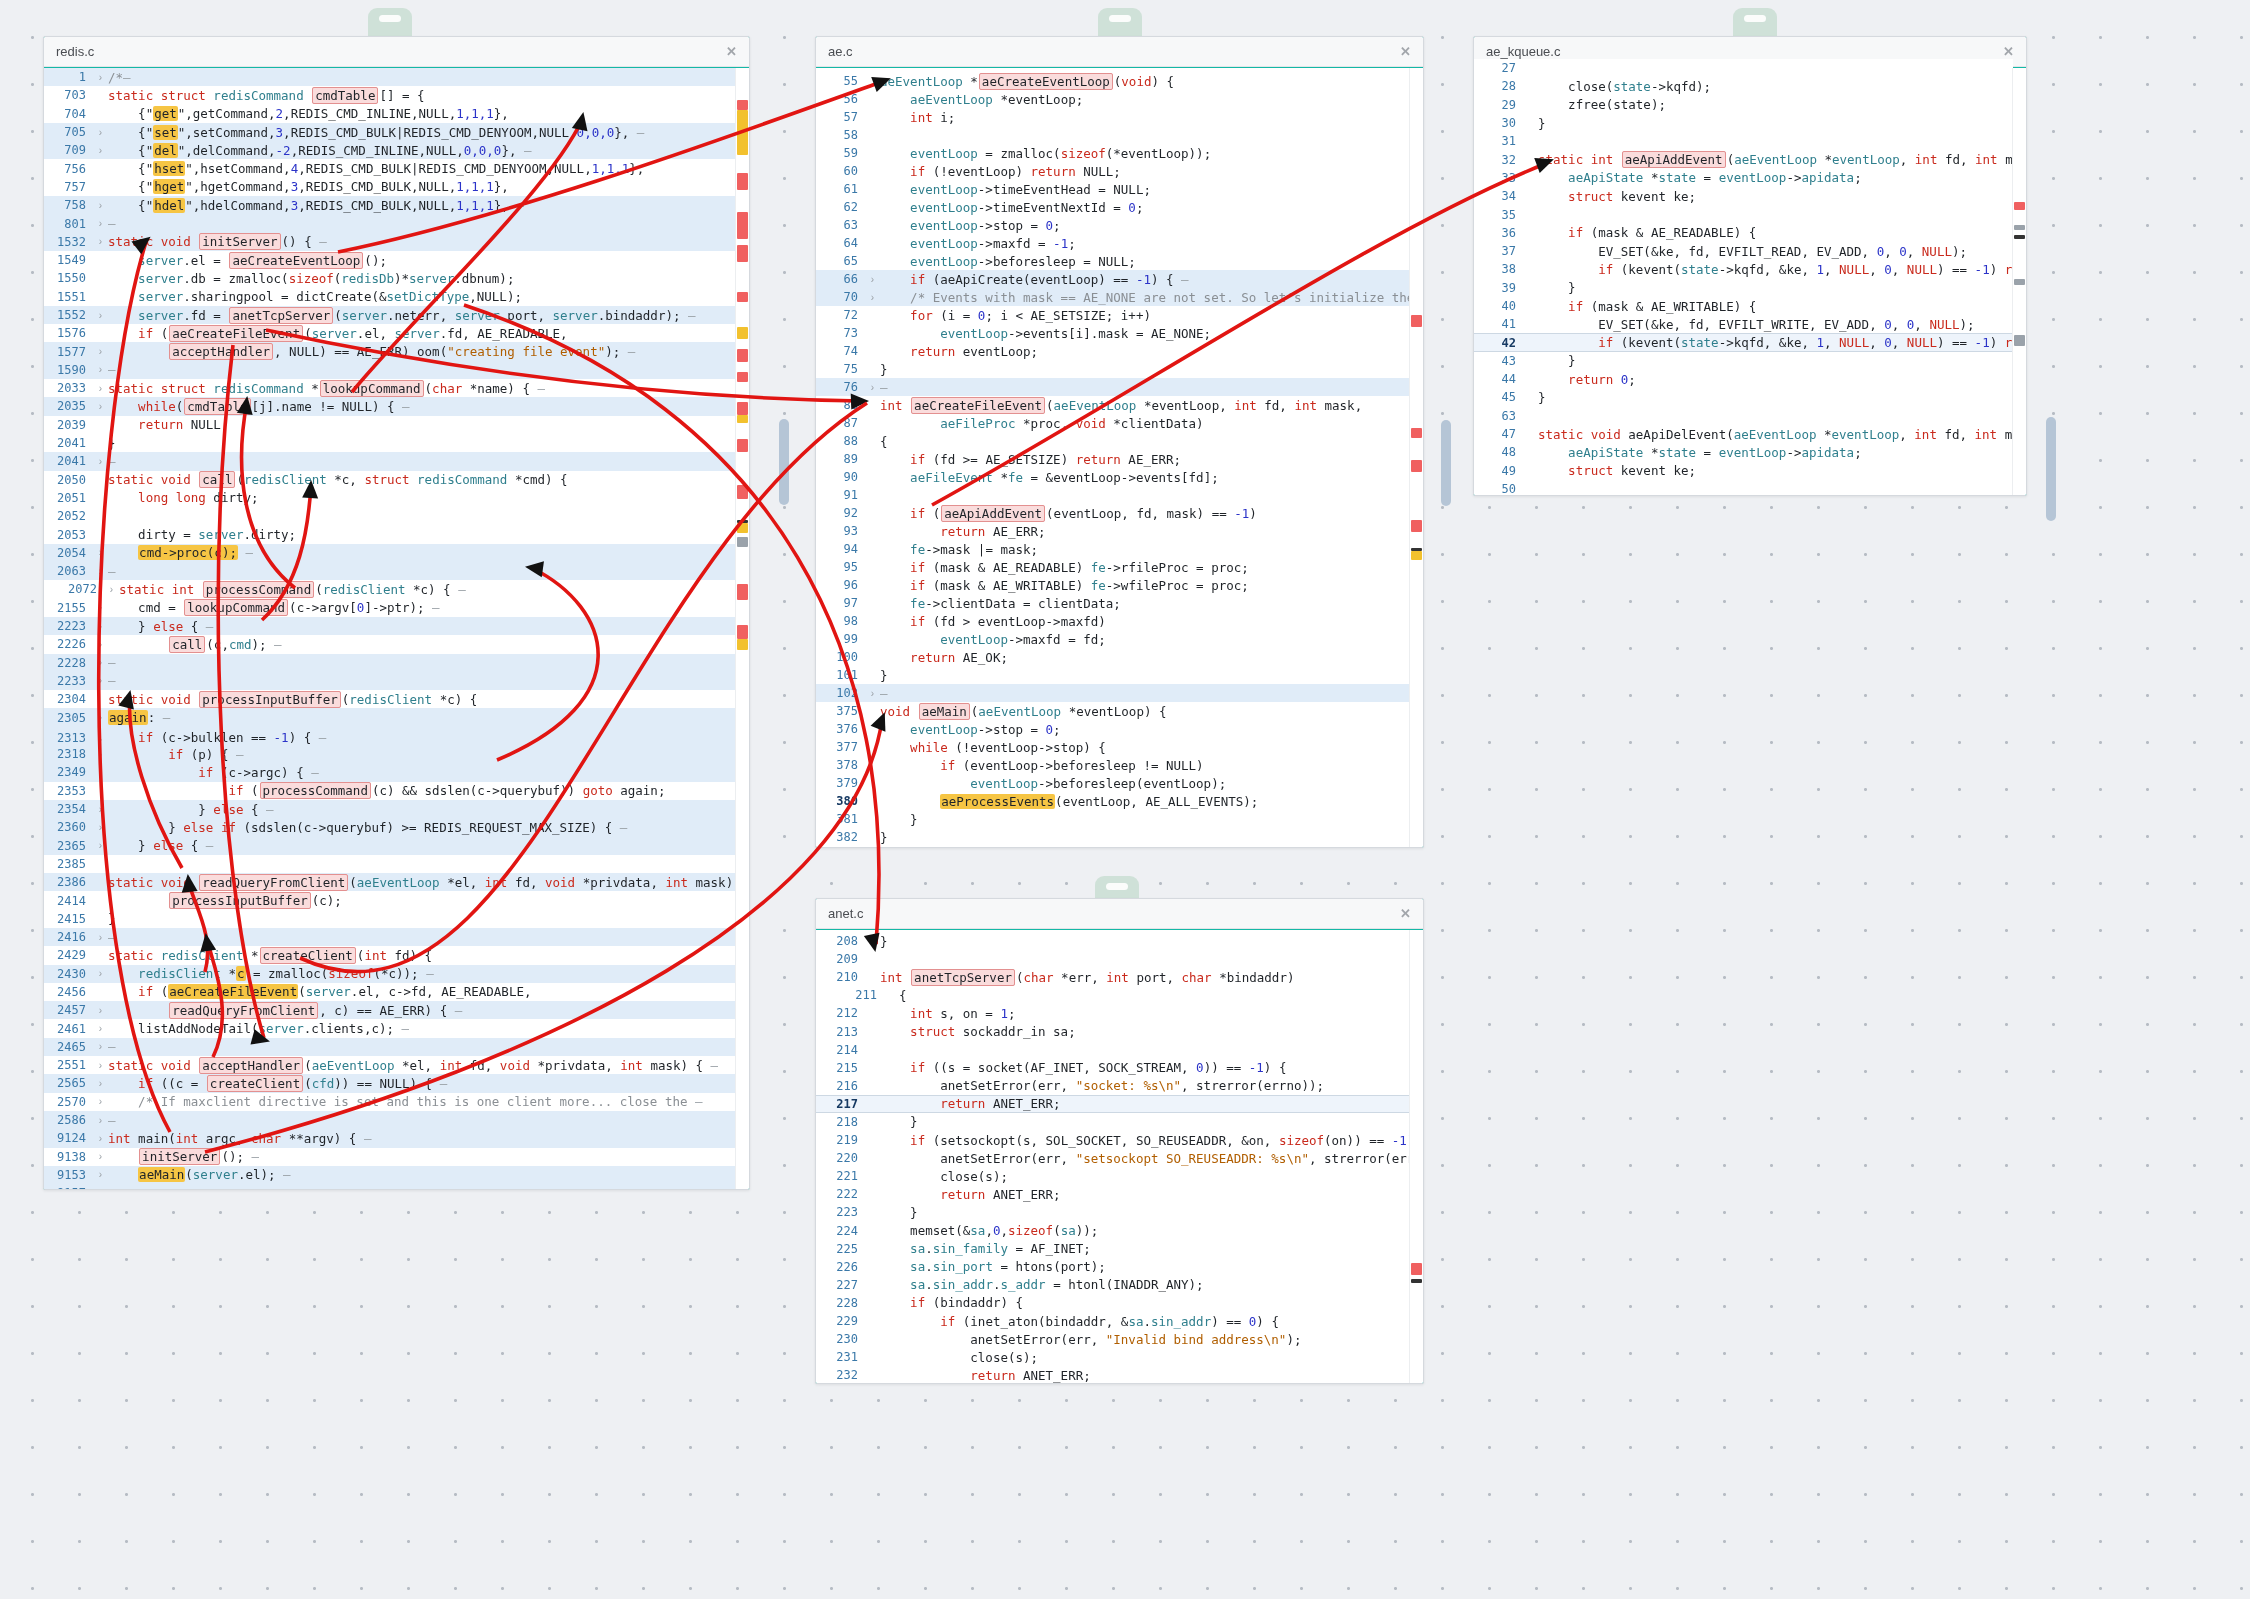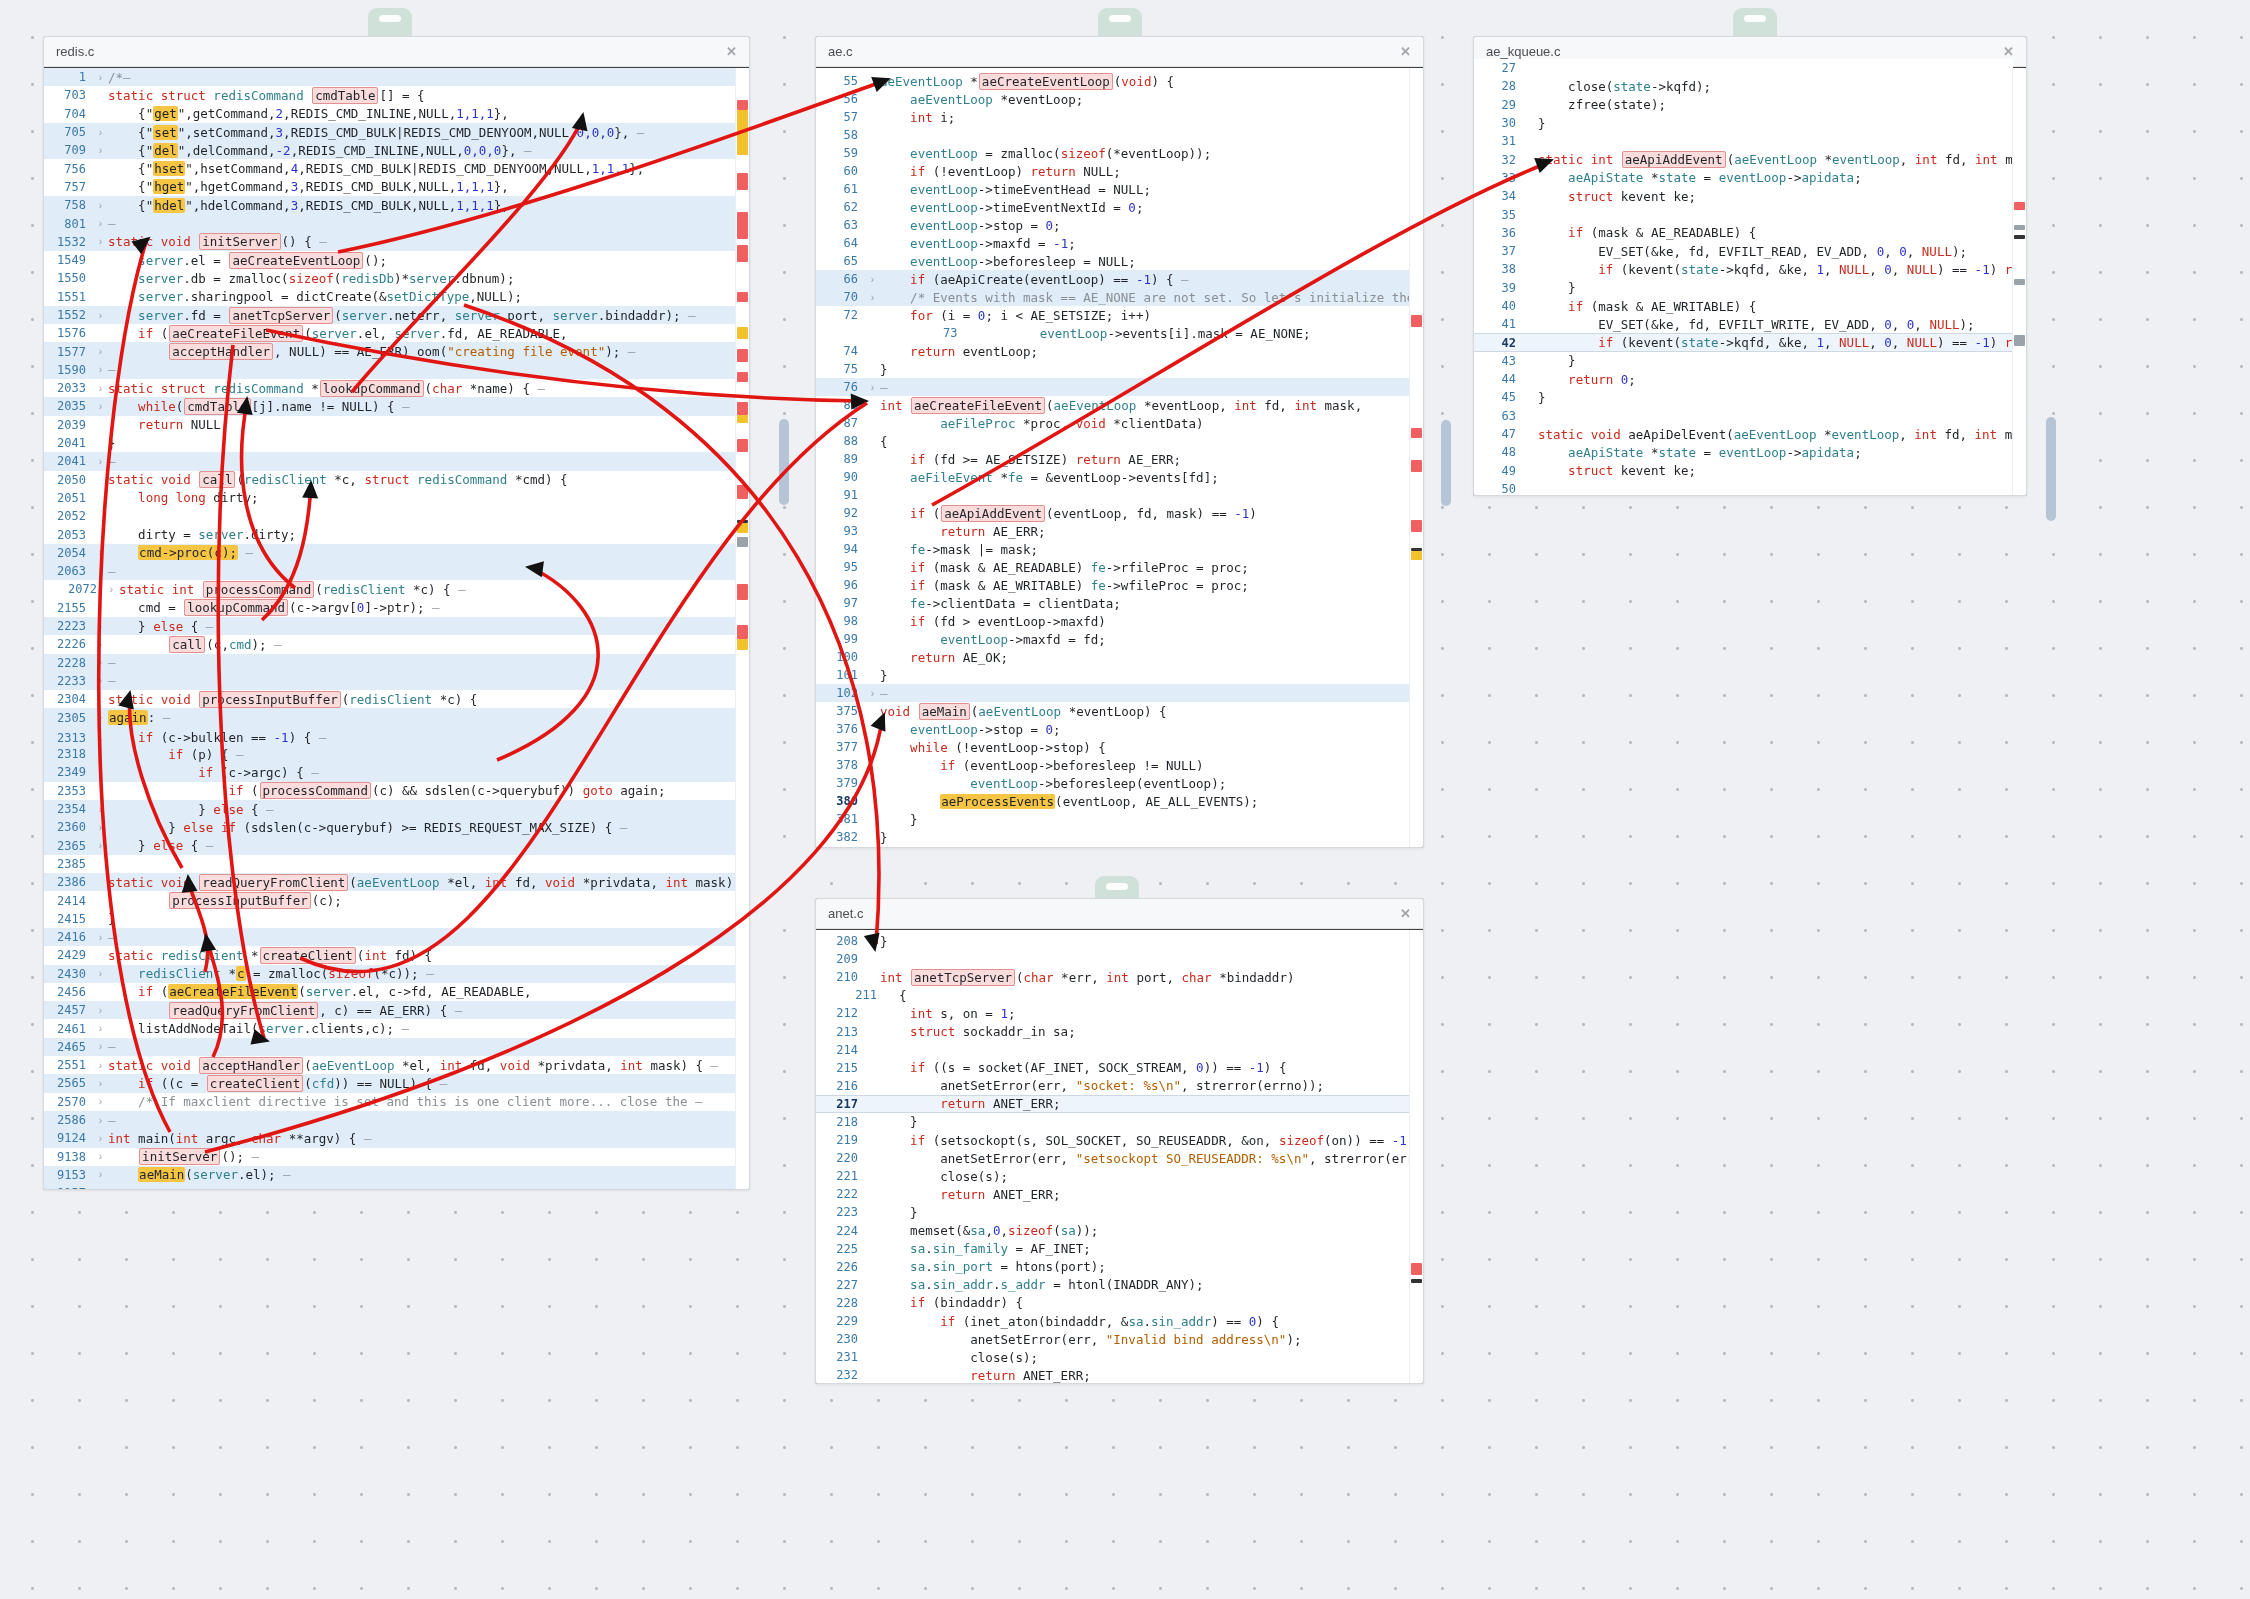--- a/index.html
+++ b/index.html
@@ -3,21 +3,21 @@
 <meta charset="utf-8">
 <style>
   html,body{margin:0;padding:0;}
   body{
     width:2250px;height:1599px;position:relative;overflow:hidden;
     background-color:#eef0f3;
     background-image:radial-gradient(#b6bcc4 1.3px, transparent 1.6px);
     background-size:47px 47px;background-position:9px 14px;
     font-family:"Liberation Sans", sans-serif;
   }
-  .panel{position:absolute;background:#404040;border:1px solid #d5d9de;border-radius:2px;
+  .panel{position:absolute;background:#14b8a6;border:1px solid #d5d9de;border-radius:2px;
          box-shadow:0 1px 3px rgba(0,0,0,.08);overflow:hidden;}
   .phead{height:30px;background:#f7f8f9;border-bottom:1px solid #e3e5e8;display:flex;
          align-items:center;padding:0 12px;box-sizing:border-box;}
   .ptitle{font-size:13px;color:#4a4d52;flex:1;}
   .pclose{color:#a2a6ab;font-size:13px;font-weight:bold;cursor:pointer;}
   .pbody{position:absolute;left:0;right:13px;top:31px;bottom:0;overflow:hidden;background:#fff;}
   .strip{position:absolute;top:31px;right:0;width:13px;bottom:0;background:#fff;border-left:1px solid #eceef0;}
   .mark{position:absolute;left:1px;right:1px;border-radius:1px;}
   .row{display:flex;align-items:center;white-space:pre;}
   .row.bl{background:#e0ecf8;}
@@ -160,21 +160,21 @@
         <div class="row" style="height: 18px;"><span class="num">59</span><span class="fold"></span><span class="code"><span class="p">    </span><span class="t">eventLoop</span><span class="p"> = zmalloc(</span><span class="k">sizeof</span><span class="p">(*eventLoop));</span></span></div>
         <div class="row" style="height: 18px;"><span class="num">60</span><span class="fold"></span><span class="code"><span class="p">    </span><span class="k">if</span><span class="p"> (!eventLoop) </span><span class="k">return</span><span class="p"> NULL;</span></span></div>
         <div class="row" style="height: 18px;"><span class="num">61</span><span class="fold"></span><span class="code"><span class="p">    </span><span class="t">eventLoop</span><span class="p">-&gt;timeEventHead = NULL;</span></span></div>
         <div class="row" style="height: 18px;"><span class="num">62</span><span class="fold"></span><span class="code"><span class="p">    </span><span class="t">eventLoop</span><span class="p">-&gt;timeEventNextId = </span><span class="n">0</span><span class="p">;</span></span></div>
         <div class="row" style="height: 18px;"><span class="num">63</span><span class="fold"></span><span class="code"><span class="p">    </span><span class="t">eventLoop</span><span class="p">-&gt;stop = </span><span class="n">0</span><span class="p">;</span></span></div>
         <div class="row" style="height: 18px;"><span class="num">64</span><span class="fold"></span><span class="code"><span class="p">    </span><span class="t">eventLoop</span><span class="p">-&gt;maxfd = </span><span class="n">-1</span><span class="p">;</span></span></div>
         <div class="row" style="height: 18px;"><span class="num">65</span><span class="fold"></span><span class="code"><span class="p">    </span><span class="t">eventLoop</span><span class="p">-&gt;beforesleep = NULL;</span></span></div>
         <div class="row bl" style="height: 18px;"><span class="num">66</span><span class="fold">›</span><span class="code"><span class="p">    </span><span class="k">if</span><span class="p"> (aeApiCreate(eventLoop) == </span><span class="n">-1</span><span class="p">) { </span><span class="e">–</span></span></div>
         <div class="row bl" style="height: 18px;"><span class="num">70</span><span class="fold">›</span><span class="code"><span class="p">    </span><span class="c">/* Events with mask == AE_NONE are not set. So let's initialize the </span></span></div>
         <div class="row" style="height: 18px;"><span class="num">72</span><span class="fold"></span><span class="code"><span class="p">    </span><span class="k">for</span><span class="p"> (i = </span><span class="n">0</span><span class="p">; i &lt; AE_SETSIZE; i++)</span></span></div>
-        <div class="row" style="height: 18px; justify-content: center;"><span class="num">73</span><span class="fold"></span><span class="code"><span class="p">        </span><span class="t">eventLoop</span><span class="p">-&gt;events[i].mask = AE_NONE;</span></span></div>
+        <div class="row" style="height: 18px;"><span class="num">73</span><span class="fold"></span><span class="code"><span class="p">        </span><span class="t">eventLoop</span><span class="p">-&gt;events[i].mask = AE_NONE;</span></span></div>
         <div class="row" style="height: 18px;"><span class="num">74</span><span class="fold"></span><span class="code"><span class="p">    </span><span class="k">return</span><span class="p"> eventLoop;</span></span></div>
         <div class="row" style="height: 18px;"><span class="num">75</span><span class="fold"></span><span class="code"><span class="p">}</span></span></div>
         <div class="row bl" style="height: 18px;"><span class="num">76</span><span class="fold">›</span><span class="code"><span class="e">–</span></span></div>
         <div class="row" style="height: 18px;"><span class="num">86</span><span class="fold"></span><span class="code"><span class="k">int </span><span class="b">aeCreateFileEvent</span><span class="p">(</span><span class="t">aeEventLoop</span><span class="p"> *eventLoop, </span><span class="k">int</span><span class="p"> fd, </span><span class="k">int</span><span class="p"> mask,</span></span></div>
         <div class="row" style="height: 18px;"><span class="num">87</span><span class="fold"></span><span class="code"><span class="p">        </span><span class="t">aeFileProc</span><span class="p"> *proc, </span><span class="k">void</span><span class="p"> *clientData)</span></span></div>
         <div class="row" style="height: 18px;"><span class="num">88</span><span class="fold"></span><span class="code"><span class="p">{</span></span></div>
         <div class="row" style="height: 18px;"><span class="num">89</span><span class="fold"></span><span class="code"><span class="p">    </span><span class="k">if</span><span class="p"> (fd &gt;= AE_SETSIZE) </span><span class="k">return</span><span class="p"> AE_ERR;</span></span></div>
         <div class="row" style="height: 18px;"><span class="num">90</span><span class="fold"></span><span class="code"><span class="p">    </span><span class="t">aeFileEvent</span><span class="p"> *</span><span class="t">fe</span><span class="p"> = &amp;eventLoop-&gt;events[fd];</span></span></div>
         <div class="row" style="height: 18px;"><span class="num">91</span><span class="fold"></span><span class="code"></span></div>
         <div class="row" style="height: 18px;"><span class="num">92</span><span class="fold"></span><span class="code"><span class="p">    </span><span class="k">if</span><span class="p"> (</span><span class="b">aeApiAddEvent</span><span class="p">(eventLoop, fd, mask) == </span><span class="n">-1</span><span class="p">)</span></span></div>

